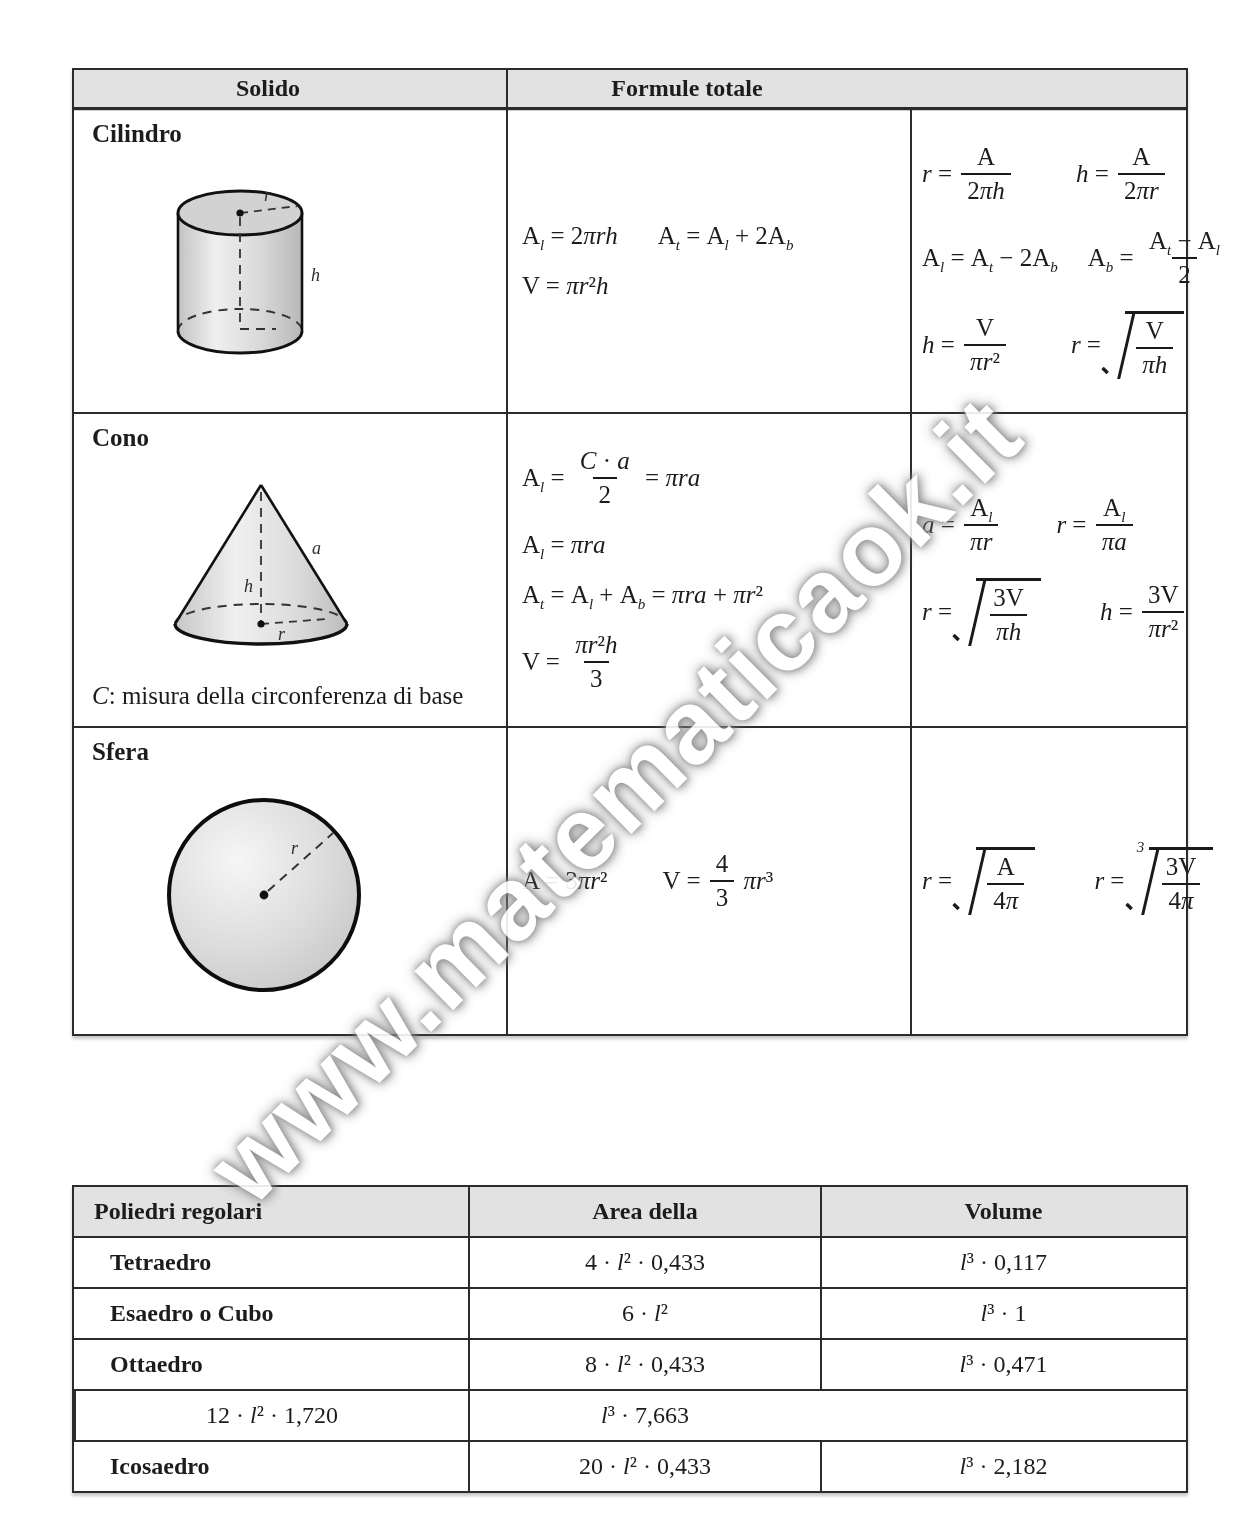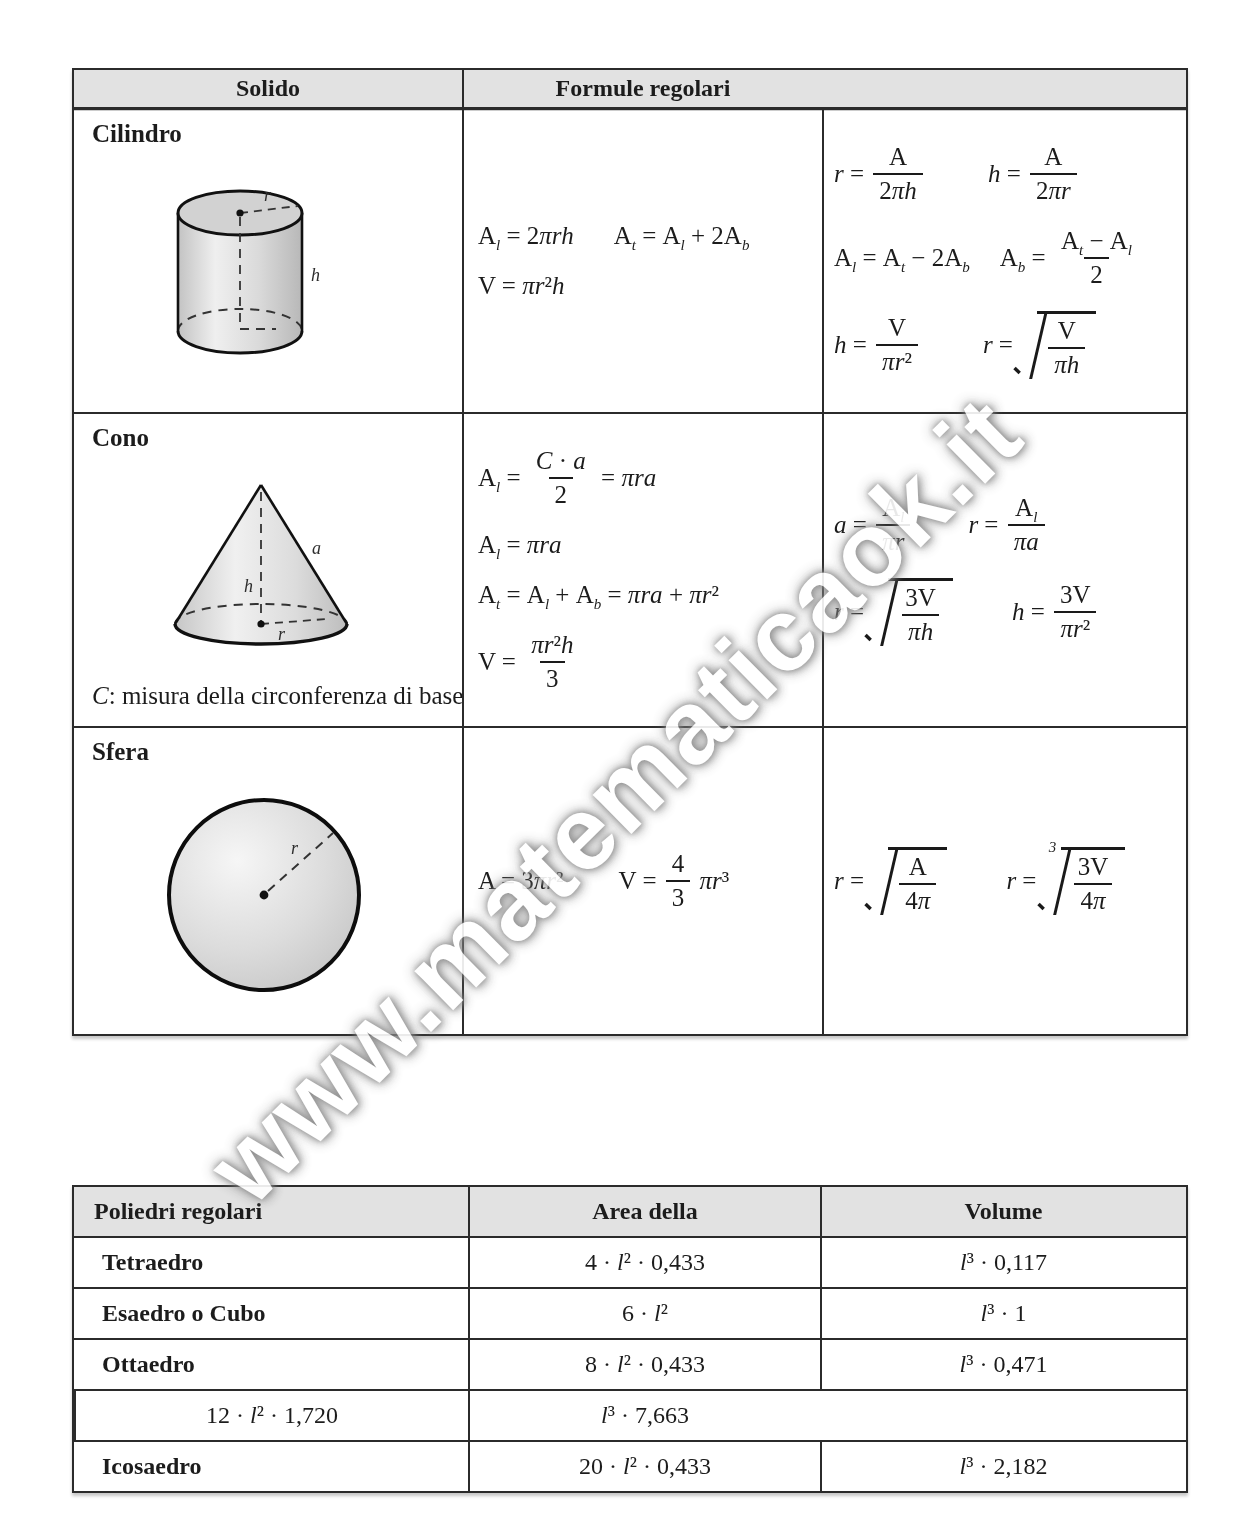--- a/index.html
+++ b/index.html
@@ -4,21 +4,21 @@
 <style>
   html,body{margin:0;padding:0;background:#fff;}
   .page{position:relative;width:1260px;height:1535px;background:#fff;overflow:hidden;
         font-family:"Liberation Serif",serif;color:#1c1c1c;}
 
   
   .tbl{position:absolute;left:72px;width:1116px;border:2.5px solid #2b2b2b;background:#fff;
        box-sizing:border-box;box-shadow:0 3px 3px rgba(0,0,0,.22);}
   .solids{top:68px;}
   .poly{top:1185px;}
-  .srow{display:grid;grid-template-columns:388px 360px 363px;}
+  .srow{display:grid;grid-template-columns:388px 360px 363px;gap:44px;}
   .prow{display:grid;grid-template-columns:394px 352px 365px;}
   .srow + .srow, .prow + .prow{border-top:2px solid #2b2b2b;}
   .head{height:37px;background:#e2e2e2;border-bottom:1px solid #2b2b2b;box-shadow:0 2.5px 0 #9a9a9a;}
   .phead{height:38px;background:#e2e2e2;font-family:Liberation Serif, serif;}
   .hcell{display:flex;align-items:center;justify-content:center;font-weight:bold;font-size:24px;}
   .hcell.left{justify-content:flex-start;padding-left:20px;}
   .c2,.c3{border-left:2px solid #2b2b2b;}
   .r1{height:302px;}.r2{height:312px;}.r3{height:306px;}
   .prow{height:49px;}
   .cell{box-sizing:border-box;}
@@ -45,21 +45,21 @@
   .frac .fr-d{border-top:2px solid #1a1a1a;padding:2px 6px 0;display:inline-flex;align-items:center;justify-content:center;}
   .sqrt{display:inline-flex;align-items:stretch;margin:0 4px 0 6px;position:relative;}
   .sqrt .tick{width:12px;margin-right:-3px;border-right:3px solid #1a1a1a;
               transform:skewX(-13deg);position:relative;}
   .sqrt .tick::before{content:"";position:absolute;left:-6px;bottom:7px;width:8px;height:3px;
               background:#1a1a1a;transform:rotate(38deg);}
   .sqrt .radicand{border-top:3px solid #1a1a1a;padding:3px 8px 0 8px;display:inline-flex;align-items:center;}
   .sqrt .idx{position:absolute;left:0px;top:-8px;font-size:15px;font-style:italic;}
 
   
-  .pname{display:flex;align-items:center;padding-left:28px;font-weight:bold;font-size:24px;}
+  .pname{display:flex;align-items:center;padding-left:36px;font-weight:bold;font-size:24px;}
   .pval{display:flex;align-items:center;justify-content:center;font-size:24px;}
   .pval .fline{margin:0;}
 
   
   .watermark{position:absolute;left:615px;top:800px;z-index:5;pointer-events:none;
              transform:translate(-50%,-50%) rotate(-44.7deg);
              font-family:"Liberation Sans",sans-serif;font-weight:bold;font-size:104px;
              letter-spacing:2px;white-space:nowrap;color:#ffffff;opacity:.9;
              text-shadow:0 0 14px rgba(125,125,125,.95),0 0 5px rgba(150,150,150,.85),
                          2px 2px 8px rgba(140,140,140,.7);}
@@ -68,21 +68,21 @@
 <body>
 
 <div class="page">
 
   <div class="watermark">www.matematicaok.it</div>
 
   <div class="tbl solids">
 
     <div class="srow head">
       <div class="hcell c1">Solido</div>
-      <div class="hcell c2">Formule regolari</div>
+      <div class="hcell c2">Formule totale</div>
     </div>
 
     <div class="srow r1">
       <div class="cell solid-cell">
         <div class="sname">Cilindro</div>
         <svg class="fig" width="232" height="192" viewBox="0 0 232 192">
           <defs>
             <linearGradient id="cylg" x1="0" y1="0" x2="1" y2="0">
               <stop offset="0" stop-color="#c3c3c3"></stop>
                 <stop offset="0.3" stop-color="#efefef"></stop>

